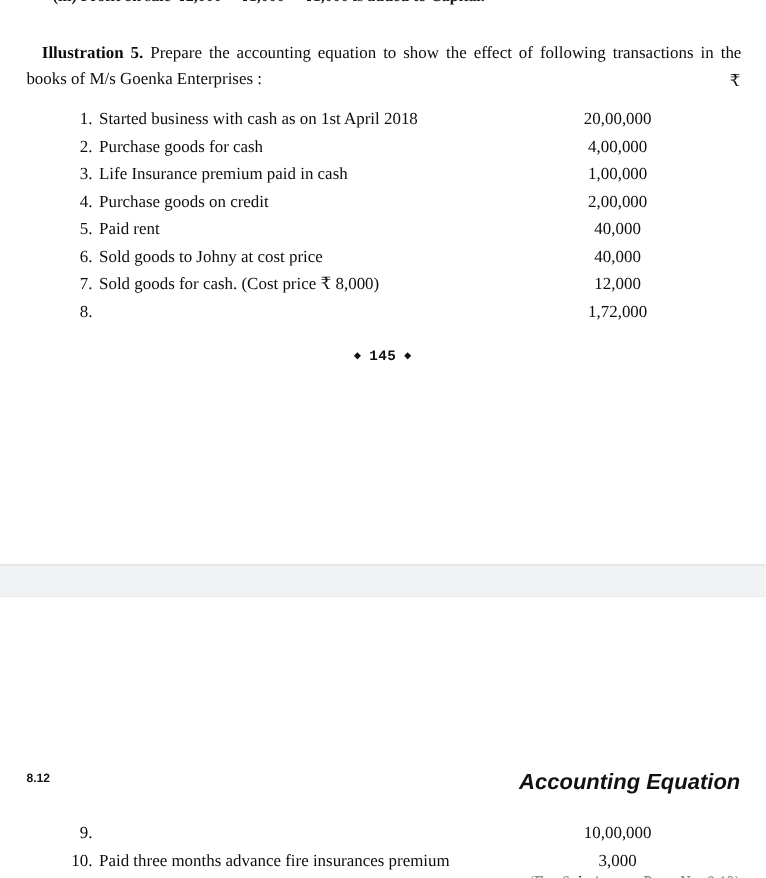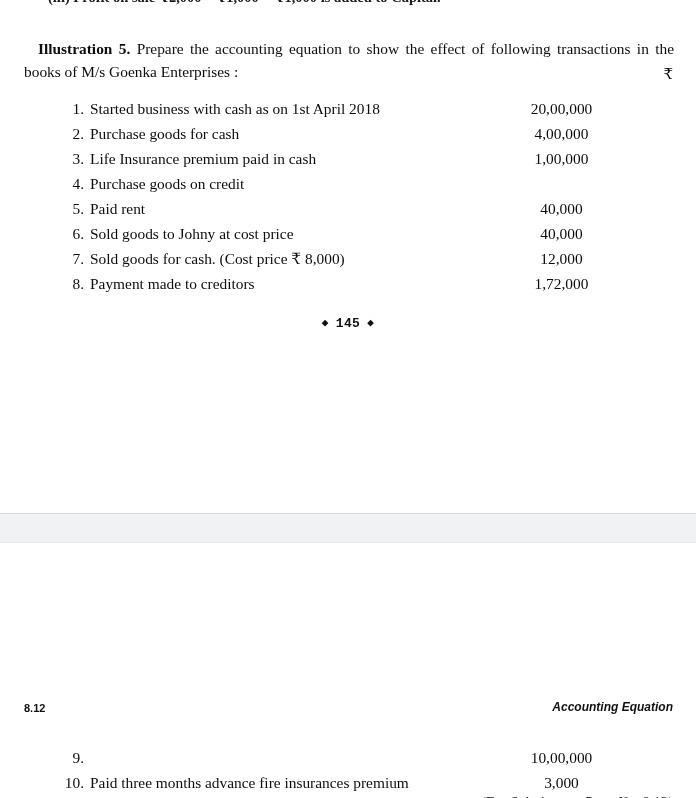--- a/index.html
+++ b/index.html
@@ -165,21 +165,21 @@
     font-size: 11px;
     color: #111;
   }
   .run-head-right {
     position: absolute;
     right: 23px;
     top: -2px;
     font-family: "Liberation Sans", "DejaVu Sans", sans-serif;
     font-weight: bold;
     font-style: italic;
-    font-size: 12px;
+    font-size: 20px;
     color: #111;
   }
 
   .txn-list-2 {
     position: absolute;
     left: 0;
     top: 202px;
     width: 696px;
   }
   .txn-list-2 .txn-num {
@@ -238,20 +238,21 @@
 
     <div class="txn-row">
       <span class="txn-num">3.</span>
       <span class="txn-desc">Life Insurance premium paid in cash</span>
       <span class="txn-amt">1,00,000</span>
     </div>
 
     <div class="txn-row">
       <span class="txn-num">4.</span>
       <span class="txn-desc">Purchase goods on credit</span>
+      <span class="txn-amt">2,00,000</span>
     </div>
 
     <div class="txn-row">
       <span class="txn-num">5.</span>
       <span class="txn-desc">Paid rent</span>
       <span class="txn-amt">40,000</span>
     </div>
 
     <div class="txn-row">
       <span class="txn-num">6.</span>
@@ -260,21 +261,20 @@
     </div>
 
     <div class="txn-row">
       <span class="txn-num">7.</span>
       <span class="txn-desc">Sold goods for cash. (Cost price ₹ 8,000)</span>
       <span class="txn-amt">12,000</span>
     </div>
 
     <div class="txn-row">
       <span class="txn-num">8.</span>
-      <span class="txn-desc">Payment made to creditors</span>
       <span class="txn-amt">1,72,000</span>
     </div>
 
   </div>
 
   <div class="page-no">
     <span class="orn">◆</span><span>145</span><span class="orn">◆</span>
   </div>
 
 </div>

